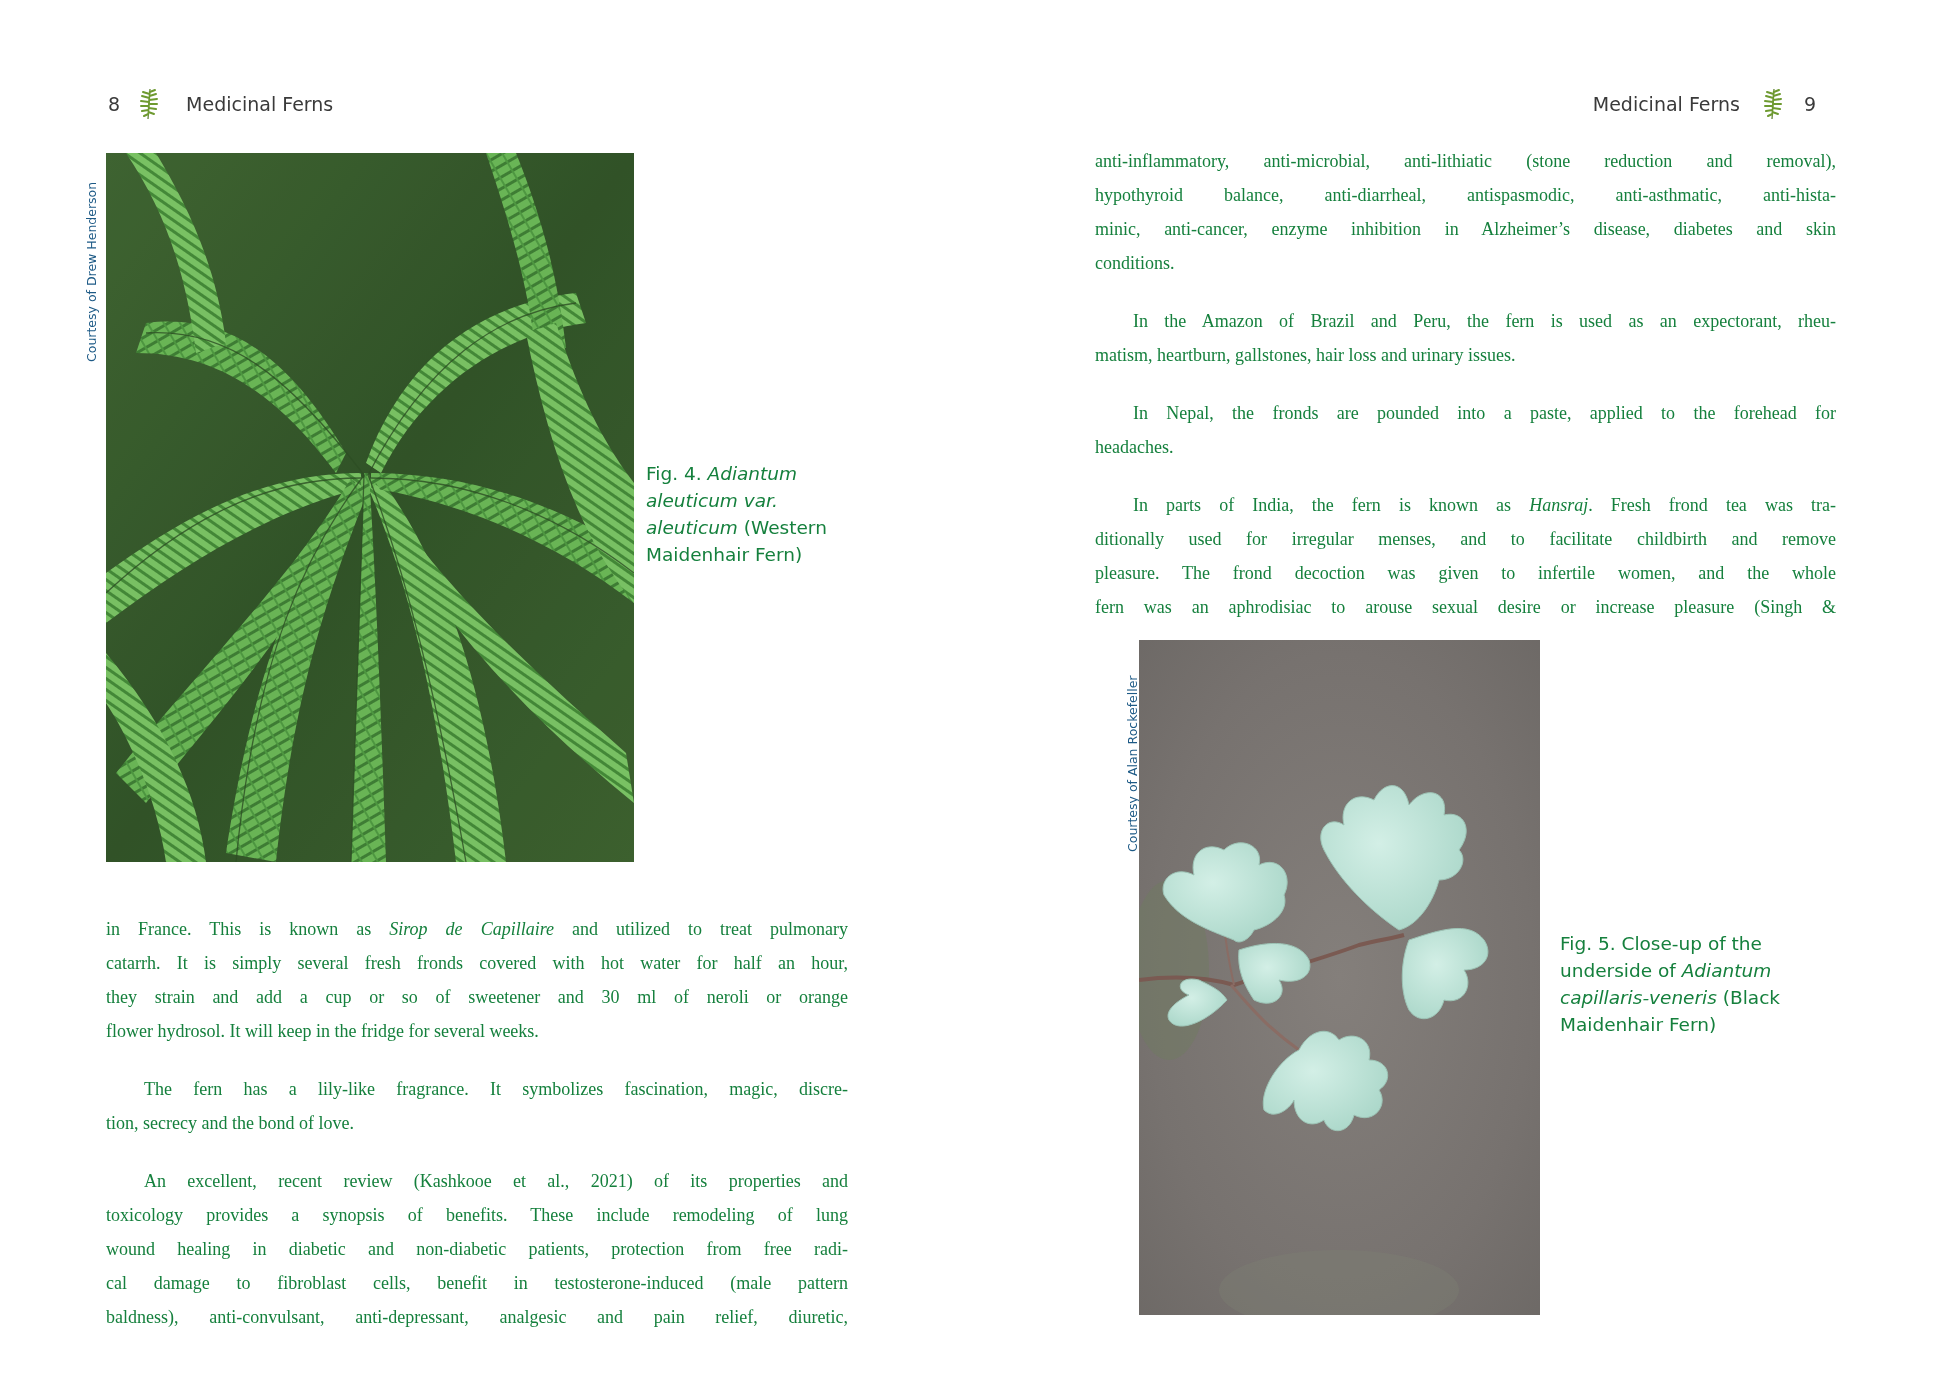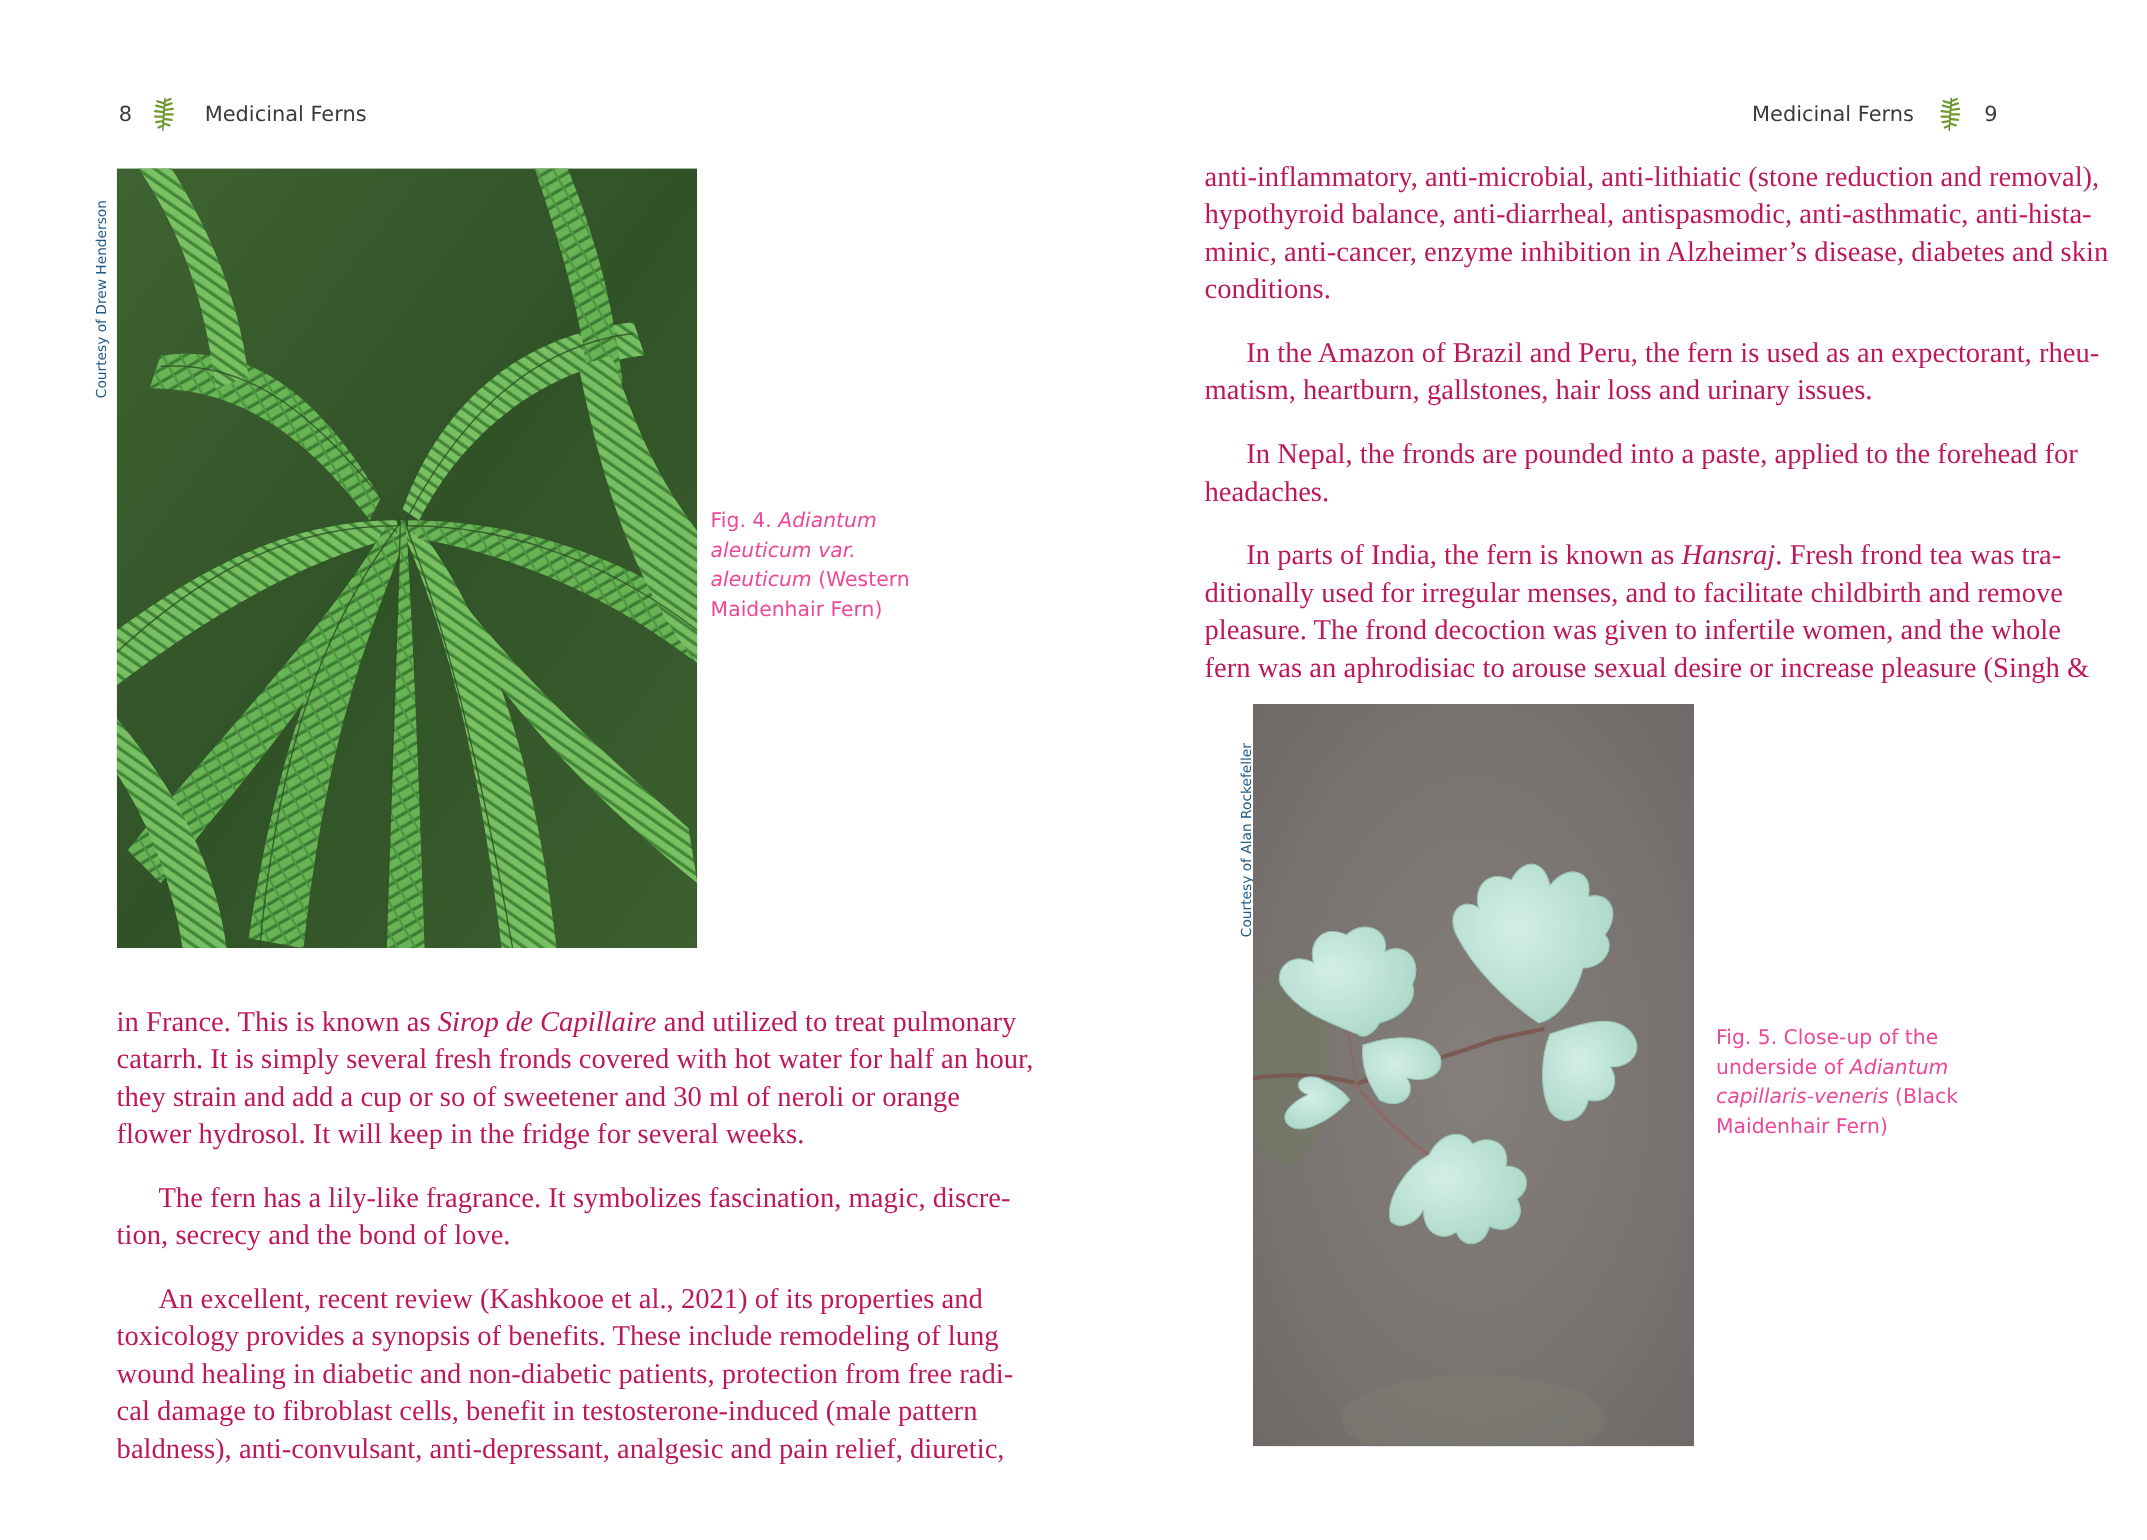--- a/index.html
+++ b/index.html
@@ -35,28 +35,28 @@
   .credit {
     position:absolute; font-family:"DejaVu Sans", sans-serif; font-size:12.5px;
     color:#1d5a86; white-space:nowrap; transform-origin:left top;
     transform:rotate(-90deg);
   }
   .credit-left { left:84px; top:362px; }
   .credit-right { left:1125px; top:852px; }
 
   .caption {
     position:absolute; font-family:"DejaVu Sans", sans-serif; font-size:18.5px;
-    line-height:27px; color:#ec4899; width:230px;
+    line-height:27px; color:#15803d; width:230px;
   }
   .caption-1 { left:646px; top:460px; }
   .caption-2 { left:1560px; top:930px; width:240px; }
   .caption i { font-style:italic; }
 
   .body-text {
-    position:absolute; font-size:26px; line-height:34px; color:#be185d;
+    position:absolute; font-size:18px; line-height:34px; color:#15803d;
     text-align:justify; text-align-last:left;
   }
   .body-left { left:106px; top:912px; width:742px; }
   .body-right { left:1095px; top:144px; width:741px; }
   .body-text p { margin:0; }
   .body-text i { font-style:italic; }
   .line { display:block; text-align:justify; text-align-last:justify; white-space:nowrap; }
   .line.last { text-align-last:left; }
   .line.indent { text-indent:38px;margin-top:24px; }
 </style>

